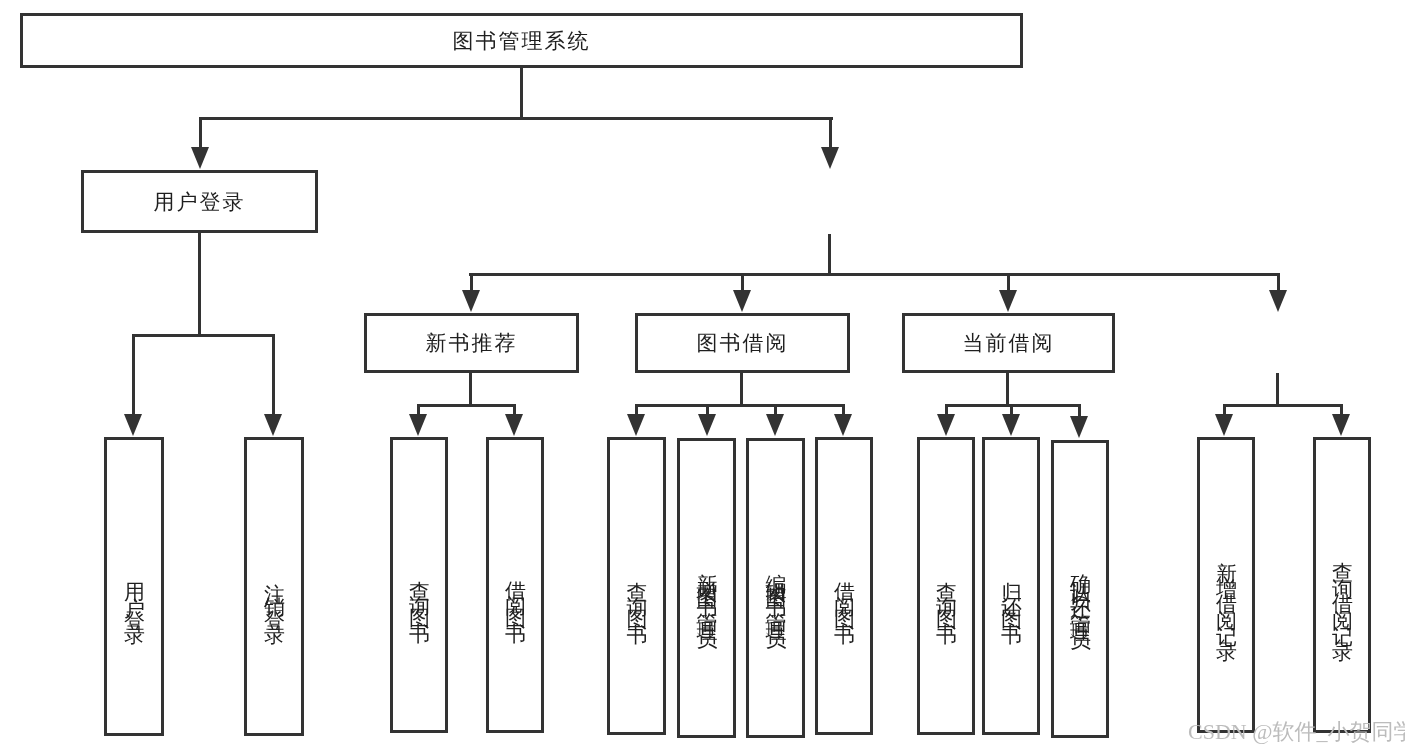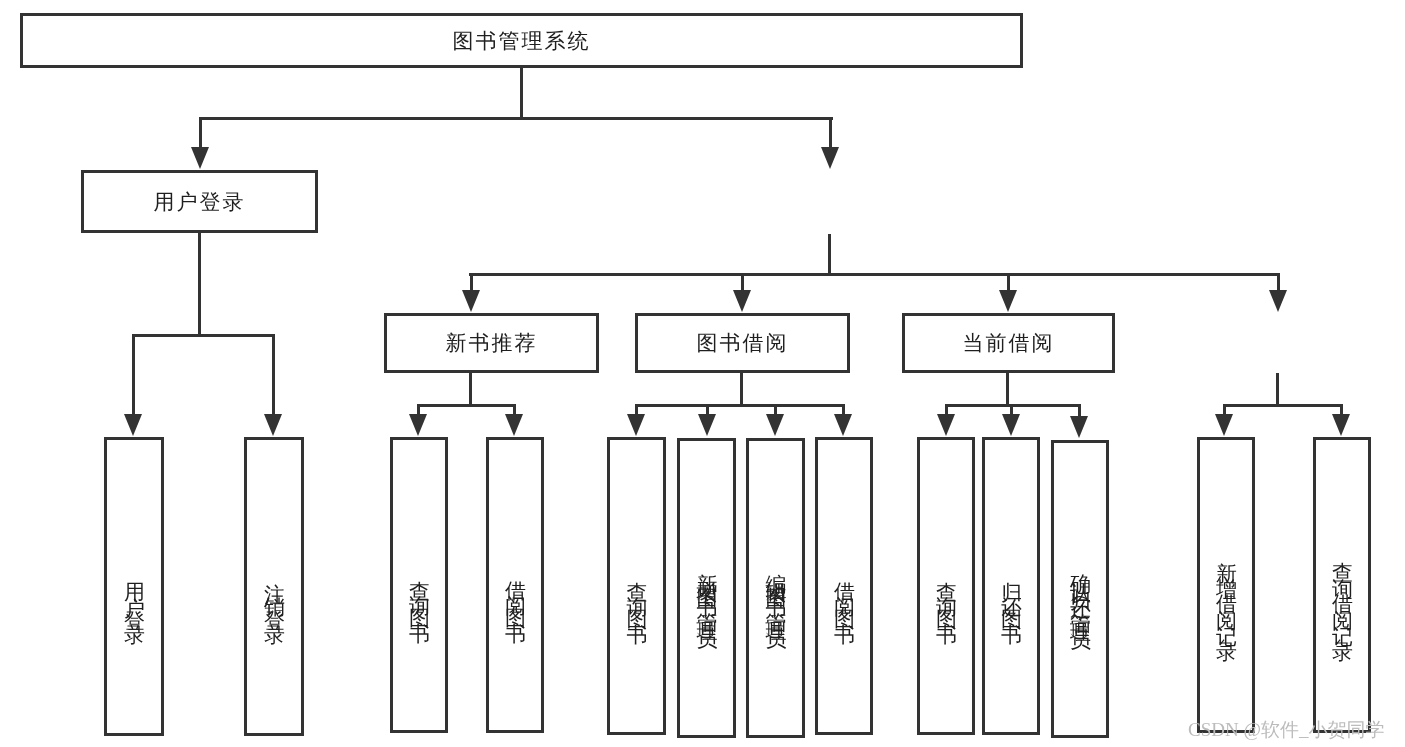--- a/index.html
+++ b/index.html
@@ -37,36 +37,36 @@
     width: 0; height: 0;
     border-left: 9px solid transparent;
     border-right: 9px solid transparent;
     border-top: 22px solid #333333;
   }
   .watermark {
     position: absolute;
     left: 1188px;
     top: 717px;
     width: 215px;
-    font-size: 19px;
+    font-size: 22px;
     color: #bcbcbc;
     white-space: nowrap;
   }
 </style>
 </head>
 <body>
 
 <div class="canvas">
 
   <div class="node hbox" style="left:20px; top:13px; width:1003px; height:55px">图书管理系统</div>
 
   <div class="node hbox" style="left:81px; top:170px; width:237px; height:63px">用户登录</div>
 
 
-  <div class="node hbox" style="left:384px; top:313px; width:215px; height:60px">新书推荐</div>
+  <div class="node hbox" style="left:364px; top:313px; width:215px; height:60px">新书推荐</div>
 
   <div class="node hbox" style="left:635px; top:313px; width:215px; height:60px">图书借阅</div>
 
   <div class="node hbox" style="left:902px; top:313px; width:213px; height:60px">当前借阅</div>
 
 
   <div class="node" style="left:104px; top:437px; width:60px; height:299px">
     <span class="vtext">用户登录</span>
   </div>
   <div class="node" style="left:244px; top:437px; width:60px; height:299px">

